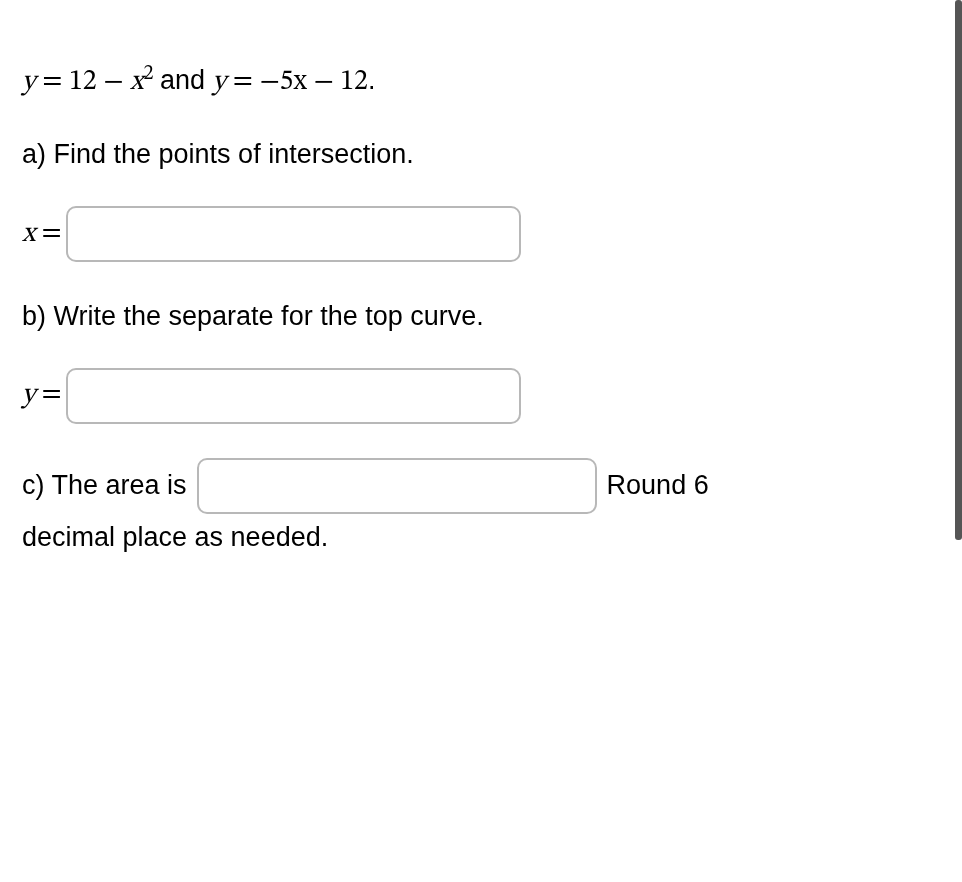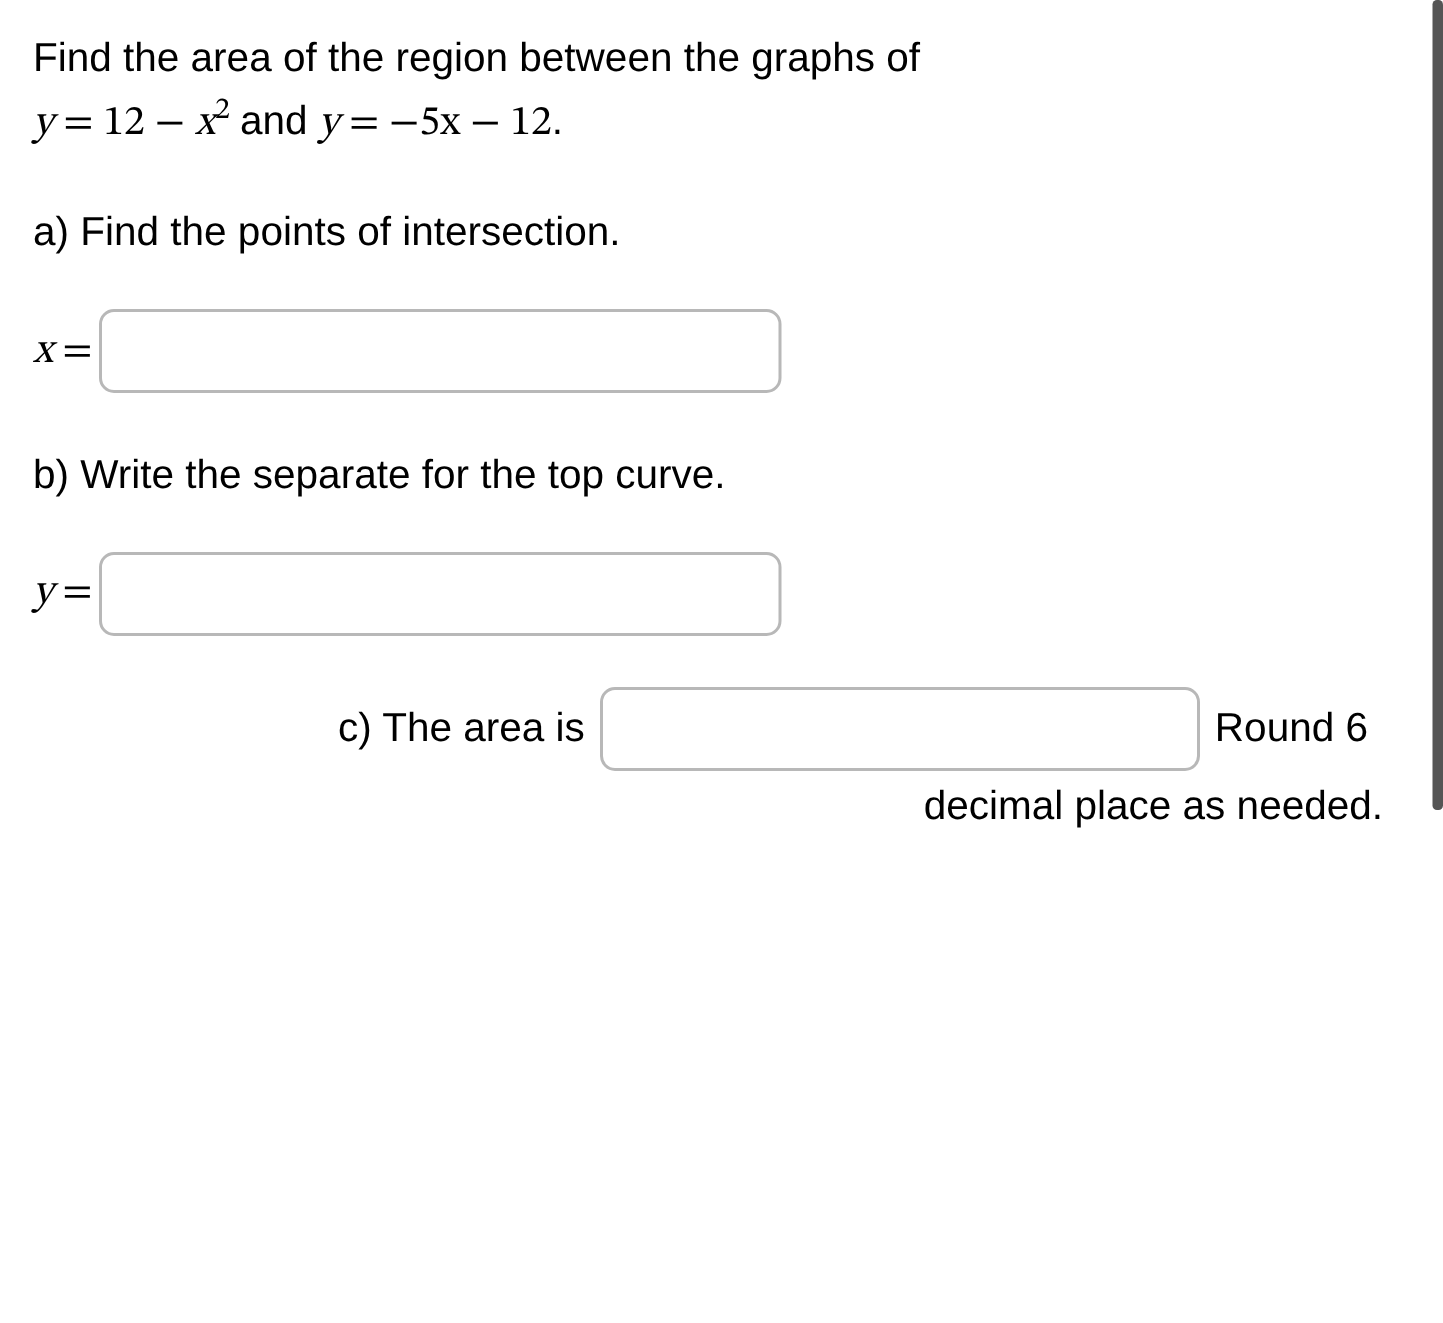--- a/index.html
+++ b/index.html
@@ -83,37 +83,35 @@
     }
     .input-box-small {
       width: 400px;
     }
     .inline-row {
       display: flex;
       align-items: center;
       flex-wrap: wrap;
       line-height: 1.6;
       margin-top: 6px;
-      justify-content: flex-end;
     }
     .inline-row > * {
       margin-right: 10px;
     }
     .last-line {
       margin-top: 8px;
-      text-align: right;
     }
   </style>
 </head>
 <body>
 
 <div class="content">
 
   <div class="para">
-    <span>Find the area of the region between the graphs of</span><br>
+    <br>
     <span class="math">
       <span class="math-italic">y</span>
       <span> = </span>
       <span>12</span>
       <span> − </span>
       <span class="math-italic">x</span><span class="sup">2</span>
     </span>
     <span>and</span>
     <span class="math">
       <span class="math-italic">y</span>

